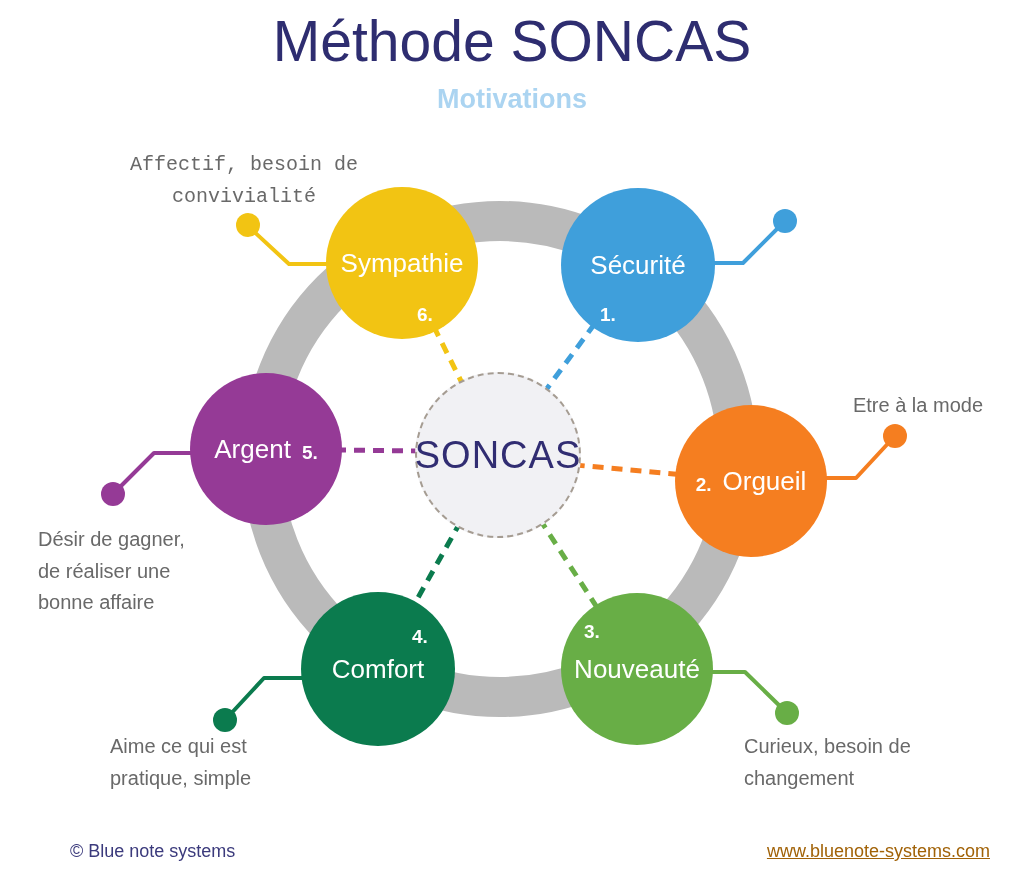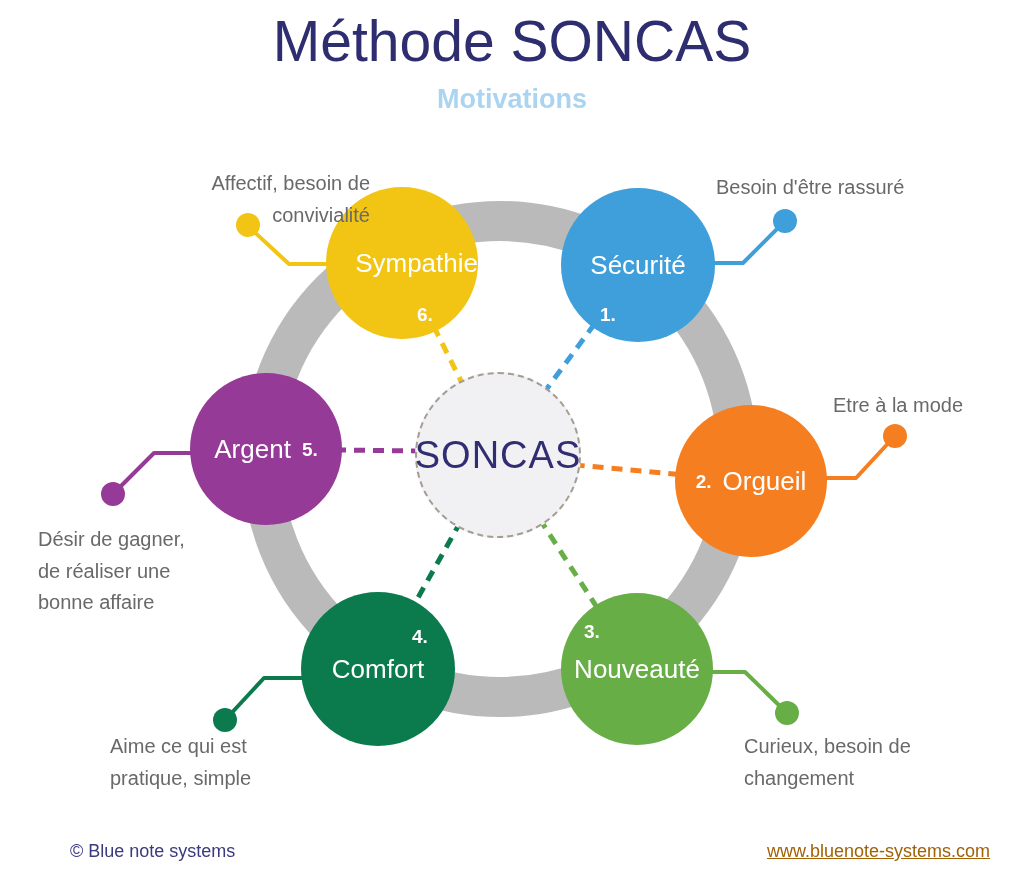--- a/index.html
+++ b/index.html
@@ -23,31 +23,31 @@
   .n-sympathie .num-abs { left:91px; top:117px; }
   .n-securite  { left:561px; top:188px; width:154px; height:154px; }
   .n-securite  .num-abs { left:39px; top:116px; }
   .n-orgueil   { left:675px; top:405px; width:152px; height:152px; }
   .n-nouveaute { left:561px; top:593px; width:152px; height:152px; }
   .n-nouveaute .num-abs { left:23px; top:28px; }
   .n-comfort   { left:301px; top:592px; width:154px; height:154px; }
   .n-comfort   .num-abs { left:111px; top:34px; }
   .n-argent    { left:190px; top:373px; width:152px; height:152px; }
 
-  .node-row { display:flex; align-items:center; gap:11px; }
+  .node-row { display:flex; align-items:flex-end; gap:11px; }
 
   .center-node { left:415px; top:372px; width:166px; height:166px;
                  background:#f1f1f4; border:2px dashed #a59c92; }
   .center-node .center-label { font-size:38px; font-weight:normal; color:#312d72; letter-spacing:1px; }
 
   .annotation { position:absolute; font-size:20px; color:#696969; line-height:1.58;
                 white-space:pre-line; }
-  .a-sympathie { left:118px; top:168px; width:252px; text-align:right; }
+  .a-sympathie { left:118px; top:149px; width:252px; text-align:center;font-family:Liberation Mono, monospace; }
   .a-securite  { left:716px; top:172px; width:250px; text-align:left; }
-  .a-orgueil   { left:833px; top:390px; width:170px; text-align:left; }
+  .a-orgueil   { left:833px; top:390px; width:170px; text-align:center; }
   .a-nouveaute { left:744px; top:731px; width:220px; text-align:left; }
   .a-comfort   { left:110px; top:731px; width:190px; text-align:left; }
   .a-argent    { left:38px;  top:524px; width:200px; text-align:left; }
 
   .footer-copyright { position:absolute; left:70px; top:841px; font-size:18px; color:#3b3a7c; }
   .footer-link { position:absolute; left:745px; top:841px; width:245px; text-align:right;
                  font-size:18px; color:#a16207; text-decoration:underline; cursor:pointer; }
 </style>
 </head>
 <body>
@@ -105,30 +105,29 @@
     <span class="num-abs">4.</span>
   </div>
 
   <div class="node n-argent" style="background-color: rgb(149, 58, 150);">
     <span class="node-row">
       <span class="name">Argent</span>
       <span class="num">5.</span>
     </span>
   </div>
 
-  <div class="node n-sympathie" style="background-color: rgb(242, 196, 19); justify-content: flex-end;">
+  <div class="node n-sympathie" style="background-color: rgb(242, 196, 19);">
     <span class="name">Sympathie</span>
     <span class="num-abs">6.</span>
   </div>
 
   <div class="node center-node">
     <span class="center-label">SONCAS</span>
   </div>
 
-  <div class="annotation a-securite">Besoin d'être rassuré</div>
   <div class="annotation a-orgueil">Etre à la mode</div>
   <div class="annotation a-nouveaute">Curieux, besoin de
 changement</div>
   <div class="annotation a-comfort">Aime ce qui est
 pratique, simple</div>
   <div class="annotation a-argent">Désir de gagner,
 de réaliser une
 bonne affaire</div>
   <div class="annotation a-sympathie">Affectif, besoin de
 convivialité</div>

